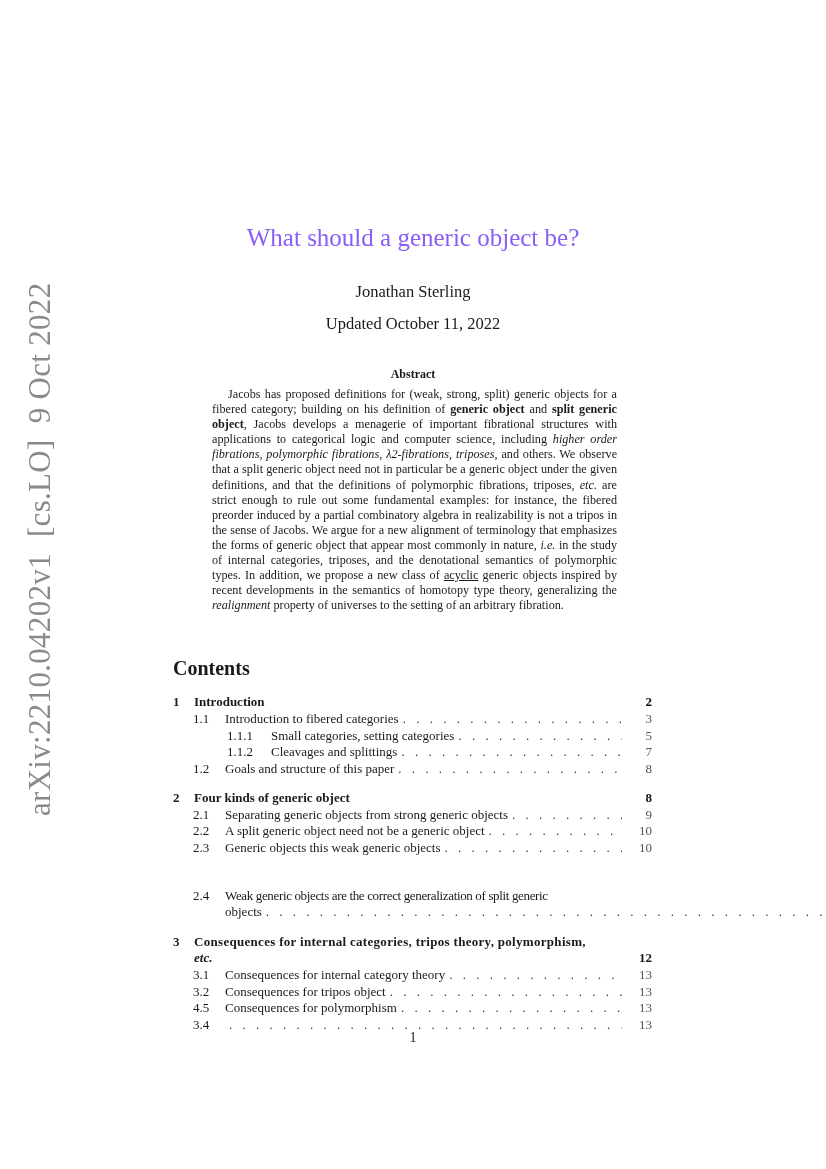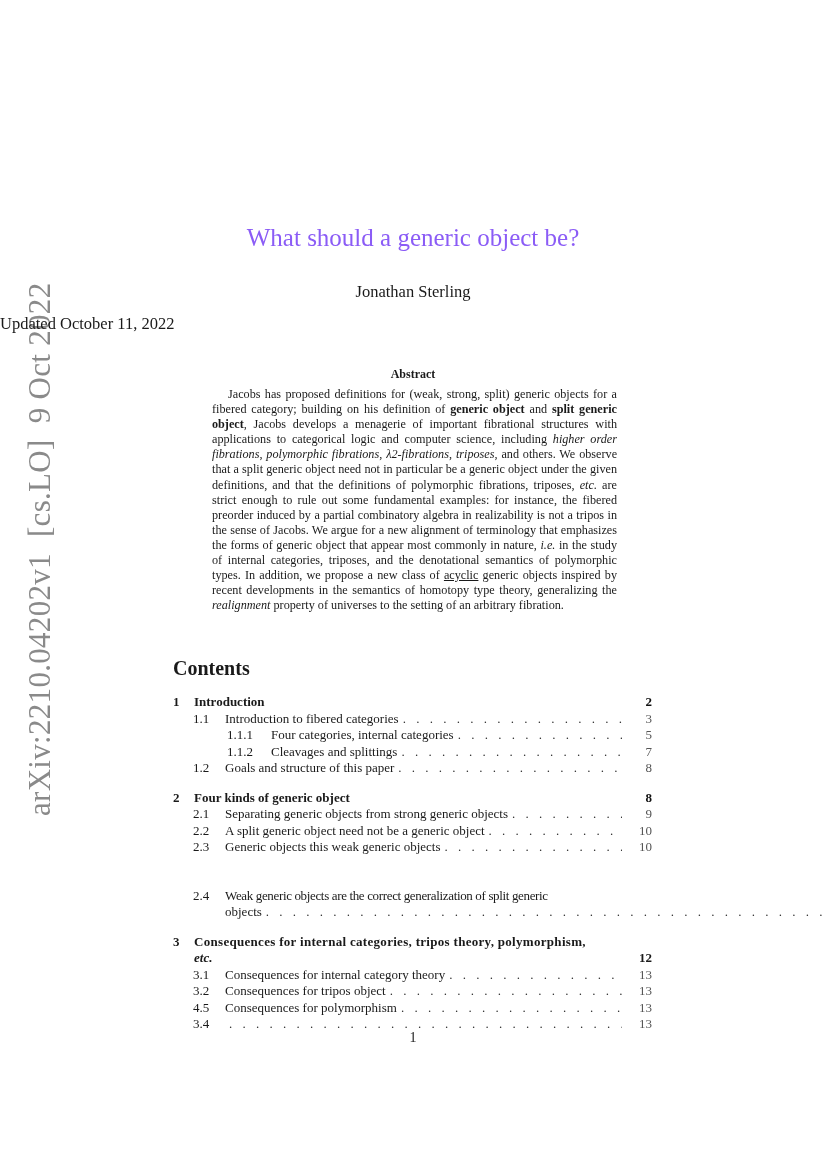--- a/index.html
+++ b/index.html
@@ -6,39 +6,39 @@
   body { width:826px; height:1169px; position:relative; overflow:hidden;
          font-family:"DejaVu Serif", "Liberation Serif", serif; color:#1a1a1a; }
   .arxiv-stamp { position:absolute; left:16px; top:816px; width:480px; height:48px;
          transform-origin:0 0; transform:rotate(-90deg);
          font-family:"Liberation Serif", serif; font-size:31px; color:#8a8a8a;
          white-space:pre; line-height:48px; letter-spacing:0.3px; }
   .title { position:absolute; left:0; width:826px; top:224px; text-align:center;
          font-family:"Liberation Serif", serif; font-size:25px; color:#8b5cf6; }
   .author { position:absolute; left:0; width:826px; top:282px; text-align:center;
          font-family:"Liberation Serif", serif; font-size:16.5px; }
-  .date { position:absolute; left:0; width:826px; top:314px; 
+  .date { position:absolute; left:0; width:826px; top:314px; text-align:center;
          font-family:"Liberation Serif", serif; font-size:16.5px; }
   .abstract-heading { position:absolute; left:0; width:826px; top:367px; text-align:center;
          font-family:"Liberation Serif", serif; font-size:12px; font-weight:bold; }
   .abstract { position:absolute; left:212px; width:405px; top:387px;
          font-family:"Liberation Serif", serif; font-size:12.2px; line-height:15.1px;
          text-align:justify; hyphens:auto; }
   .abstract p { margin:0; text-indent:16px; }
   .abstract b { font-weight:bold; }
   .abstract u { text-decoration:underline; }
   .contents-heading { position:absolute; left:173px; top:657px;
          font-family:"Liberation Serif", serif; font-size:20px; font-weight:bold; }
   .toc { position:absolute; left:173px; width:479px; top:694px;
          font-family:"Liberation Serif", serif; font-size:13px; }
   .toc-sec { display:flex; align-items:baseline; font-weight:bold; height:16.5px; }
   .toc-sec .num { width:21px; }
   .toc-sec .label { flex:1; }
   .toc-sec .page { width:30px; text-align:right; }
-  .toc-row { display:flex; align-items:flex-start; height:16.5px; }
+  .toc-row { display:flex; align-items:flex-end; height:16.5px; }
   .toc-row .num { width:32px; padding-left:20px; }
   .toc-row.sub3 .num { padding-left:54px; width:44px; }
   .toc-row .label { white-space:nowrap; }
   .toc-row .dots { flex:1; overflow:hidden; white-space:nowrap; color:#333; letter-spacing:3.5px; padding:0 4px; }
   .toc-row .page { width:30px; text-align:right; color:#555; }
   .toc-sec .page { color:#111; }
   .gap { height:13px; }
   .wrap-row { display:flex; align-items:baseline;margin-top:32px; }
   .wrap-row .num { width:32px; padding-left:20px; flex:none; }
   .wrap-block { flex:1; }
@@ -71,21 +71,21 @@
     <span class="page">2</span>
   </div>
   <div class="toc-row">
     <span class="num">1.1</span>
     <span class="label">Introduction to fibered categories</span>
     <span class="dots">. . . . . . . . . . . . . . . . . . . . . . . . . . . . . . . . . . . . . . . . . .</span>
     <span class="page">3</span>
   </div>
   <div class="toc-row sub3">
     <span class="num">1.1.1</span>
-    <span class="label">Four categories, internal categories</span>
+    <span class="label">Small categories, setting categories</span>
     <span class="dots">. . . . . . . . . . . . . . . . . . . . . . . . . . . . . . . . . . . . . . . . . .</span>
     <span class="page">5</span>
   </div>
   <div class="toc-row sub3">
     <span class="num">1.1.2</span>
     <span class="label">Cleavages and splittings</span>
     <span class="dots">. . . . . . . . . . . . . . . . . . . . . . . . . . . . . . . . . . . . . . . . . .</span>
     <span class="page">7</span>
   </div>
   <div class="toc-row">

